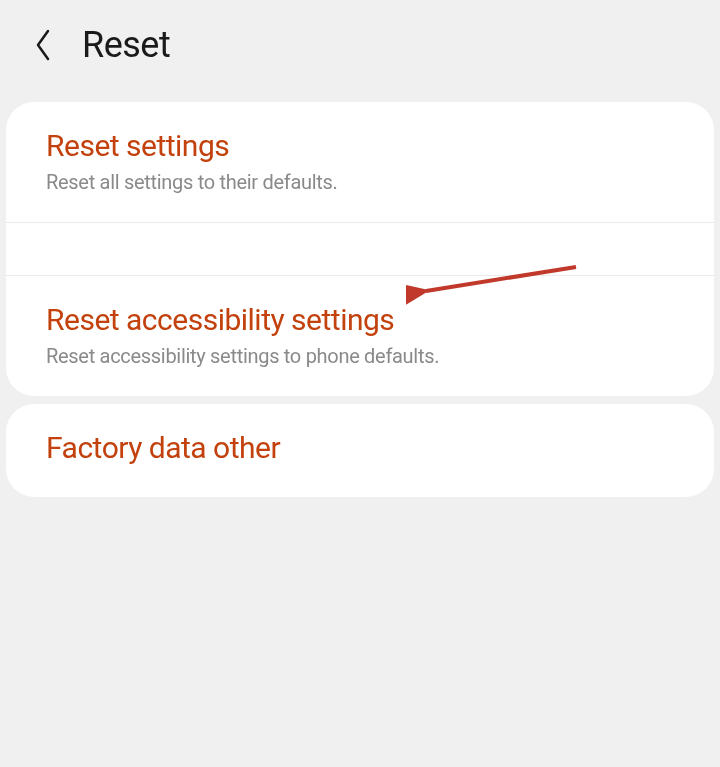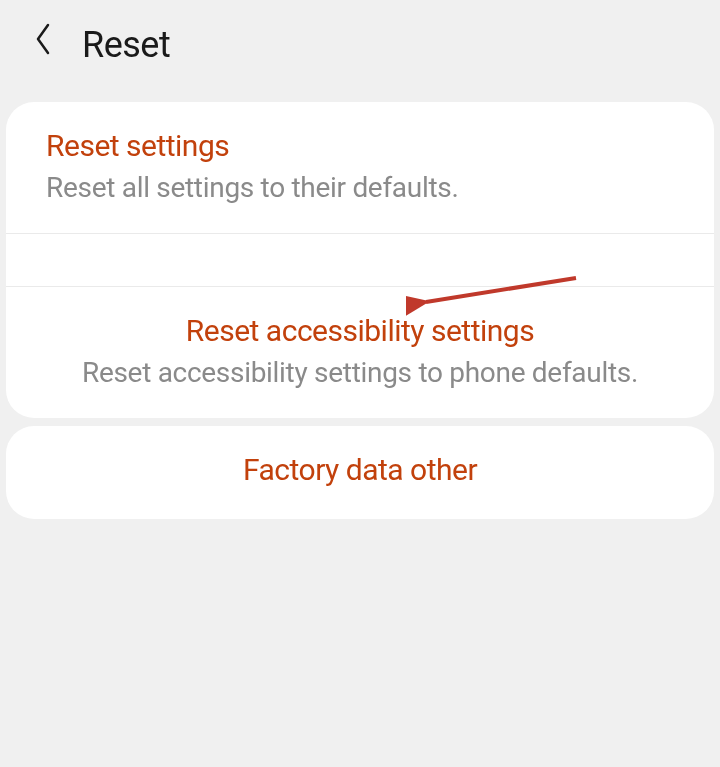--- a/index.html
+++ b/index.html
@@ -9,21 +9,21 @@
     }
     body {
       font-family: -apple-system, BlinkMacSystemFont, "Segoe UI", Roboto, Helvetica, Arial, sans-serif;
       background: #f0f0f0;
       width: 720px;
       height: 767px;
       overflow: hidden;
     }
     .header {
       display: flex;
-      align-items: flex-start;
+      align-items: center;
       padding: 24px 20px 28px 28px;
       gap: 24px;
     }
     .back-icon {
       width: 30px;
       height: 30px;
       display: flex;
       align-items: center;
       justify-content: center;
       cursor: pointer;
@@ -51,31 +51,30 @@
       position: relative;
     }
     .item {
       padding: 26px 40px 26px 40px;
       border-bottom: 1px solid #eaeaea;
       cursor: pointer;
       position: relative;
     }
     .item:last-child {
       border-bottom: none;
-      text-align: center;
     }
     .item-title {
       font-size: 30px;
       font-weight: 400;
       color: #c2410c;
       letter-spacing: -0.5px;
       margin-bottom: 6px;
     }
     .item-desc {
-      font-size: 28px;
+      font-size: 20px;
       color: #8a8a8a;
       letter-spacing: -0.3px;
       line-height: 1.35;
     }
     .arrow-annotation {
       position: absolute;
       top: 42px;
       left: 400px;
       pointer-events: none;
     }

